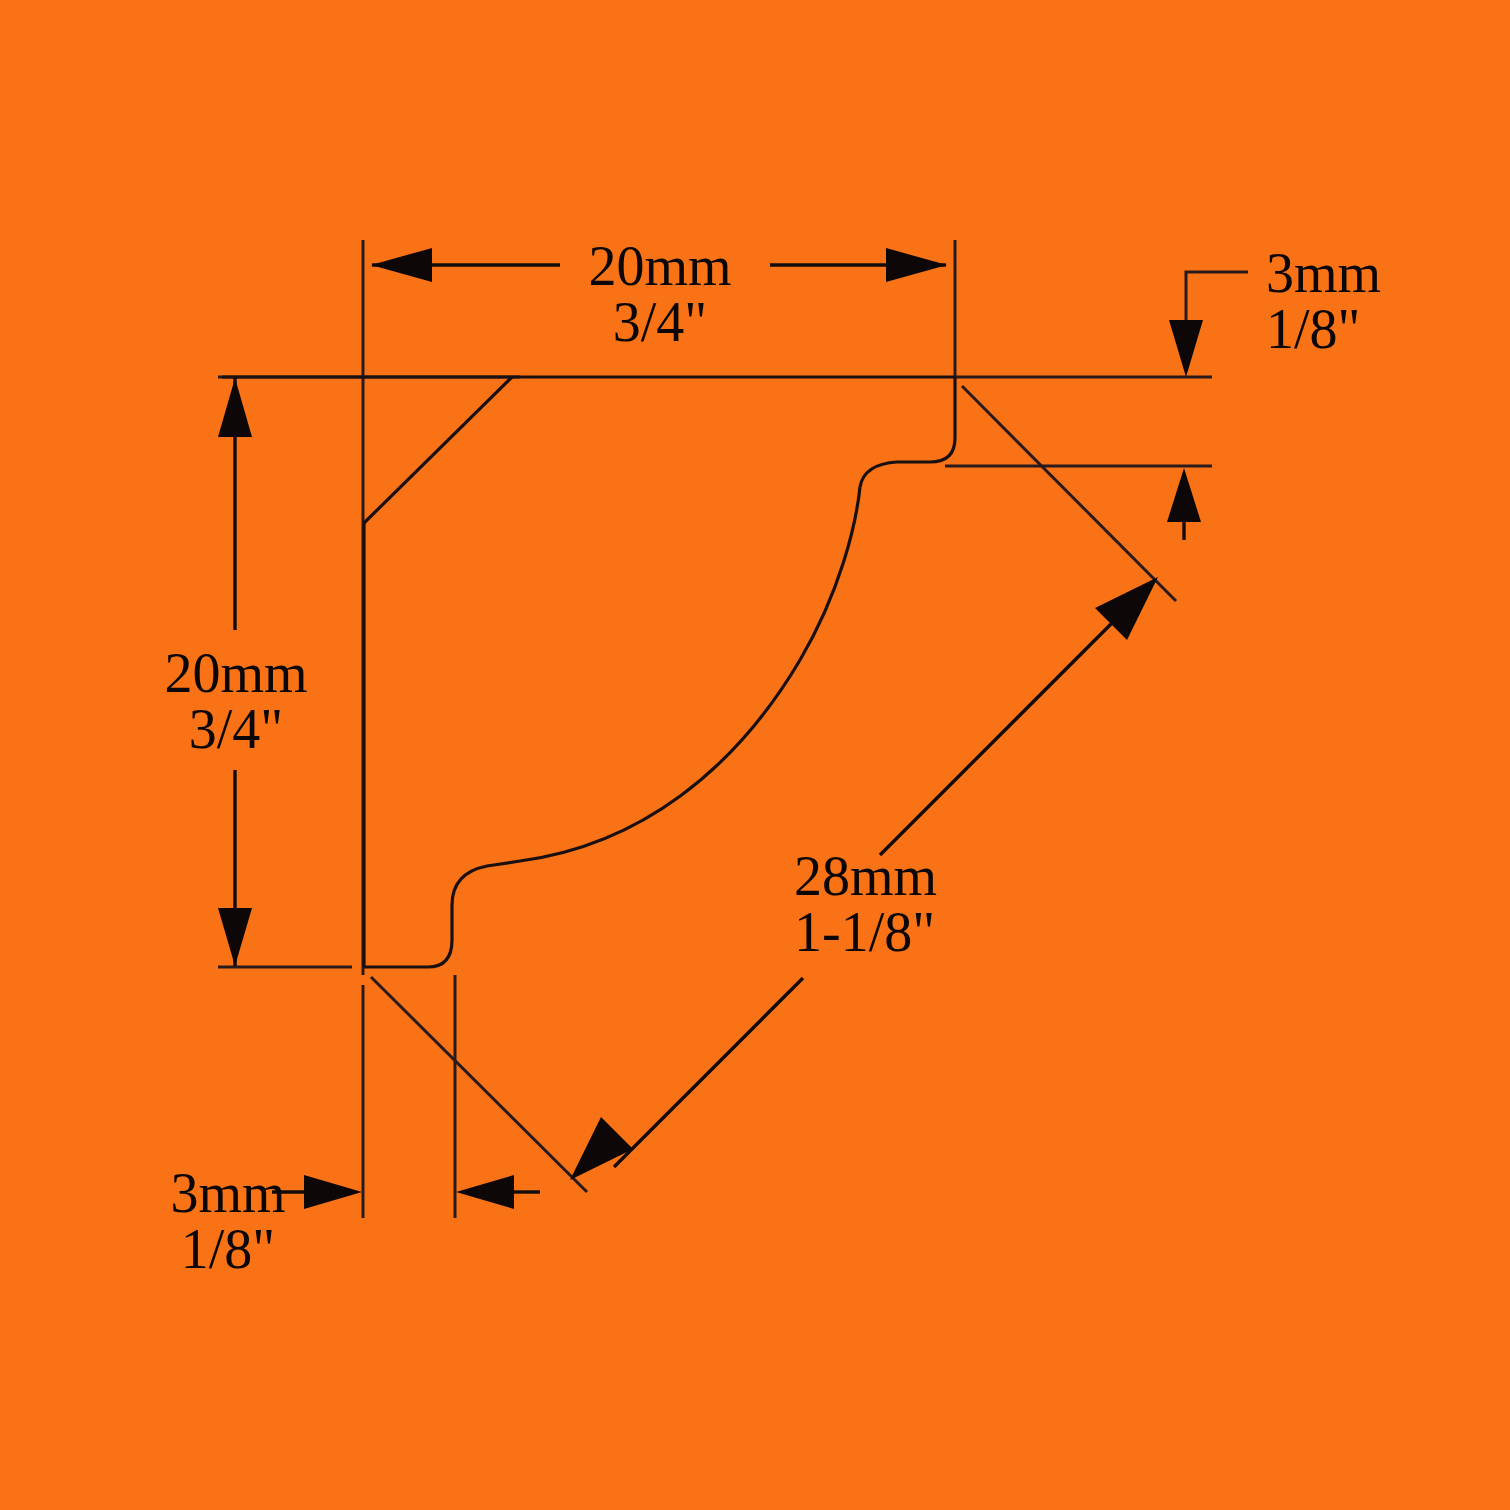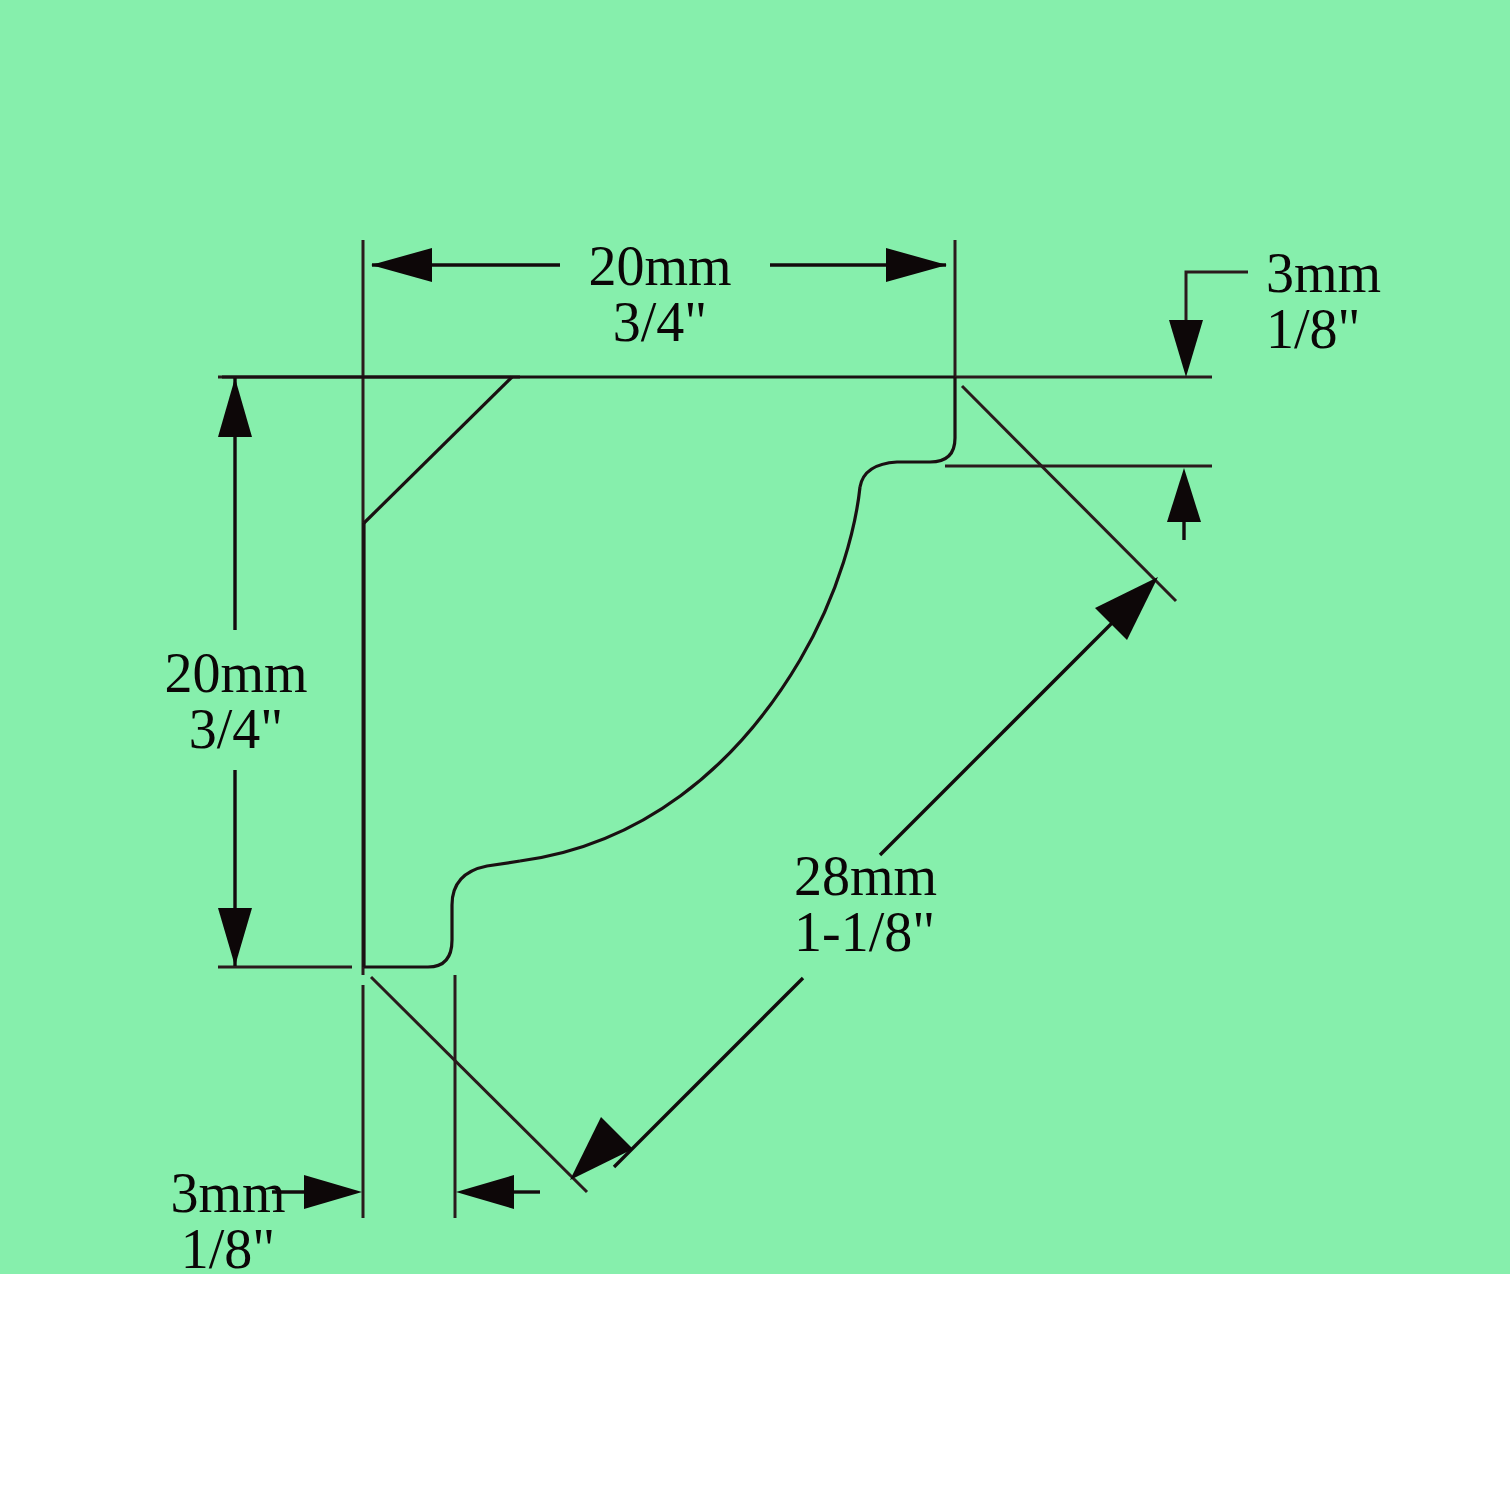--- a/index.html
+++ b/index.html
@@ -9,22 +9,22 @@
   }
   body {
     width: 1510px;
     height: 1510px;
     font-family: "Liberation Serif", serif;
     overflow: hidden;
   }
   #drawing-root {
     position: relative;
     width: 1510px;
-    height: 1274px;
-    background: #86efac;
+    height: 1510px;
+    background: #f97316;
   }
   svg.drawing {
     display: block;
     width: 1510px;
     height: 1510px;
   }
   .profile-line {
     fill: none;
     stroke: #1a1012;
     stroke-width: 3.2;

